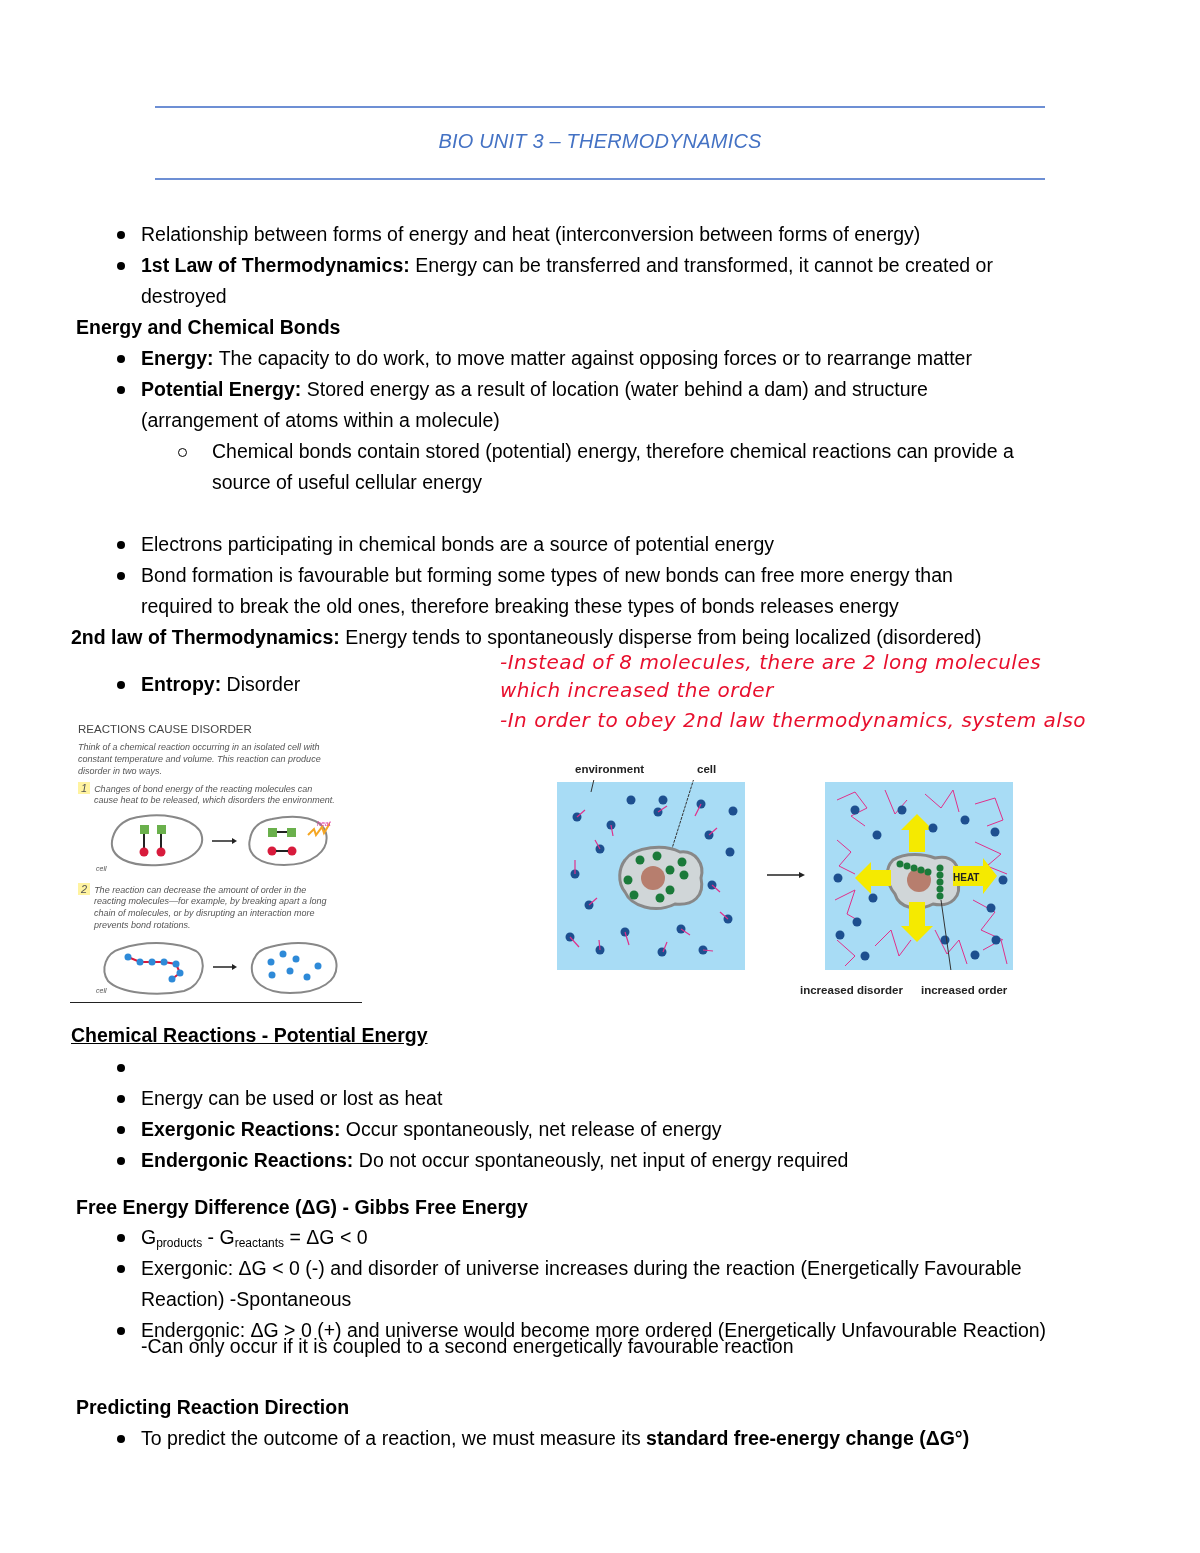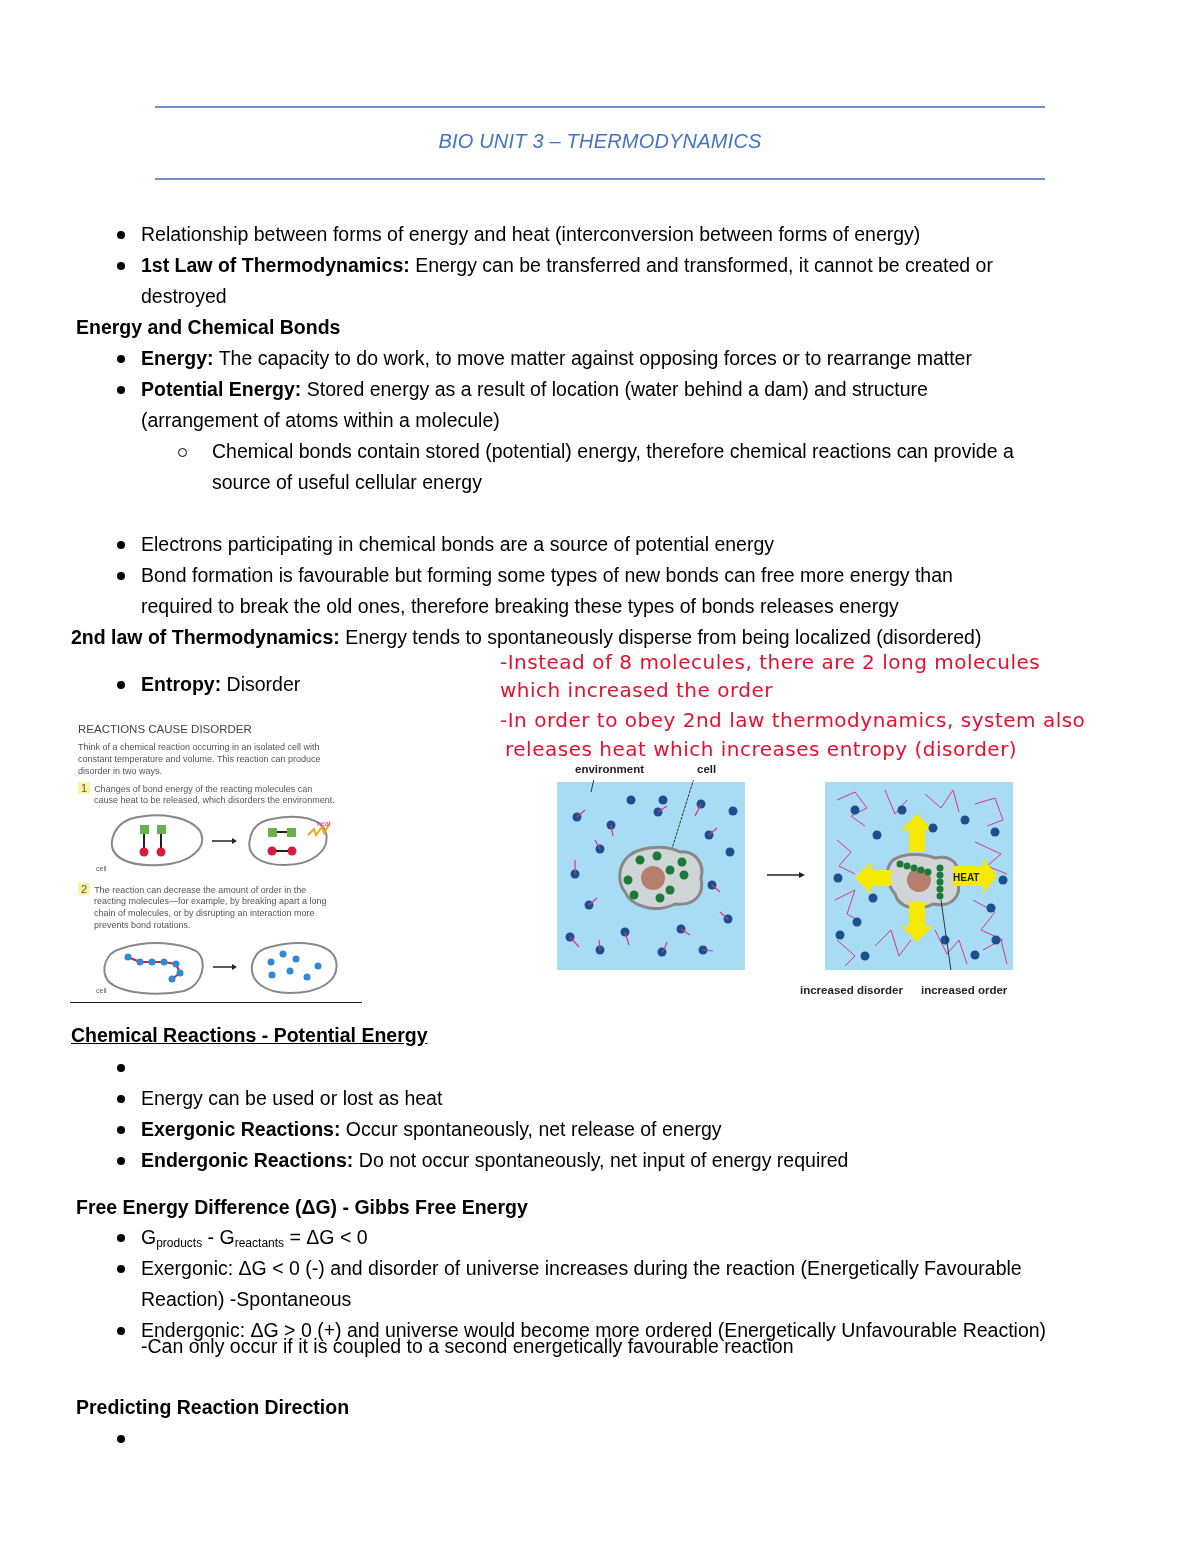--- a/index.html
+++ b/index.html
@@ -8,26 +8,26 @@
   .page { position: absolute; left: 0; top: 0; width: 1200px; height: 1553px; }
   .rule { position: absolute; left: 155px; width: 890px; height: 2px; background: #6d8fd4; }
   .title { position: absolute; left: 155px; width: 890px; top: 130px; text-align: center;
            font-style: italic; color: #4472c4; font-size: 20px; letter-spacing: 0.2px; }
   .line { position: absolute; font-size: 19.5px; line-height: 31px; white-space: nowrap; }
   .b { font-weight: bold; }
   .u { text-decoration: underline; }
   .bullet { position: absolute; width: 8px; height: 8px; border-radius: 50%; background: #000; }
   .obullet { position: absolute; width: 7px; height: 7px; border-radius: 50%; border: 1.5px solid #000; }
   .hand { position: absolute; color: #e8102e; font-family: "DejaVu Sans", sans-serif;
-          font-size: 20px; white-space: nowrap; letter-spacing: 0.5px; }
+          font-size: 20px; white-space: nowrap; letter-spacing: 0.5px; font-style: italic; }
   .sub { font-size: 12px; vertical-align: -3px; }
   
   .fig-left { position: absolute; left: 70px; top: 715px; width: 295px; height: 290px; text-align: right; }
   .fig-left .h { position: absolute; left: 8px; top: 8px; font-size: 11.5px; color: #444; }
-  .fig-left .p { position: absolute; left: 8px; font-size: 9px; color: #555; line-height: 12px; white-space: nowrap; }
+  .fig-left .p { position: absolute; left: 8px; font-size: 9px; color: #555; line-height: 12px; white-space: nowrap; font-style: italic; }
   .numbox { display: inline-block; background: #fff3a0; color: #555; padding: 0 3px; margin-right: 4px; font-size: 11px; }
   .fig-left .hr { position: absolute; left: 0; bottom: 2px; width: 292px; height: 1.5px; background: #222; }
   
   .fig-right { position: absolute; left: 555px; top: 760px; width: 470px; height: 240px; }
   .lab { position: absolute; font-size: 11.5px; font-weight: bold; color: #222; white-space: nowrap; }
 </style>
 </head>
 <body>
 
 <div class="page">
@@ -60,21 +60,20 @@
   <div class="line" style="left:141px;top:591px">required to break the old ones, therefore breaking these types of bonds releases energy</div>
 
   <div class="line" style="left:71px;top:622px"><span class="b">2nd law of Thermodynamics:</span><span> Energy tends to spontaneously disperse from being localized (disordered)</span></div>
 
   <div class="bullet" style="left:117px;top:681px"></div>
   <div class="line" style="left:141px;top:669px"><span class="b">Entropy:</span><span> Disorder</span></div>
 
   <div class="hand" style="left:500px;top:650px">-Instead of 8 molecules, there are 2 long molecules</div>
   <div class="hand" style="left:500px;top:678px">which increased the order</div>
   <div class="hand" style="left:500px;top:708px">-In order to obey 2nd law thermodynamics, system also</div>
-  <div class="hand" style="left:505px;top:737px">releases heat which increases entropy (disorder)</div>
 
   <div class="fig-left">
     <div class="h">REACTIONS CAUSE DISORDER</div>
     <div class="p" style="top:26px">Think of a chemical reaction occurring in an isolated cell with</div>
     <div class="p" style="top:38px">constant temperature and volume. This reaction can produce</div>
     <div class="p" style="top:50px">disorder in two ways.</div>
     <div class="p" style="top:67px"><span class="numbox">1</span><span>Changes of bond energy of the reacting molecules can</span></div>
     <div class="p" style="top:79px;left:24px">cause heat to be released, which disorders the environment.</div>
     <svg style="position:absolute;left:30px;top:96px" width="230" height="60">
       <path d="M30,8 C60,0 90,6 100,20 C108,36 92,52 60,54 C28,56 10,46 12,30 C14,18 20,12 30,8 Z" fill="none" stroke="#888" stroke-width="2"></path>
@@ -267,14 +266,15 @@
   <div class="line" style="left:141px;top:1222px"><span>G</span><span class="sub">products</span><span> - G</span><span class="sub">reactants</span><span> = ΔG &lt; 0</span></div>
   <div class="bullet" style="left:117px;top:1265px"></div>
   <div class="line" style="left:141px;top:1253px">Exergonic: ΔG &lt; 0 (-) and disorder of universe increases during the reaction (Energetically Favourable</div>
   <div class="line" style="left:141px;top:1284px">Reaction) -Spontaneous</div>
   <div class="bullet" style="left:117px;top:1327px"></div>
   <div class="line" style="left:141px;top:1315px">Endergonic: ΔG &gt; 0 (+) and universe would become more ordered (Energetically Unfavourable Reaction)</div>
   <div class="line" style="left:141px;top:1331px">-Can only occur if it is coupled to a second energetically favourable reaction</div>
 
   <div class="line b" style="left:76px;top:1392px">Predicting Reaction Direction</div>
   <div class="bullet" style="left:117px;top:1435px"></div>
+  <div class="line" style="left:141px;top:1423px"><span>To predict the outcome of a reaction, we must measure its </span><span class="b">standard free-energy change (ΔG°)</span></div>
 
 </div>
 
 </body></html>

